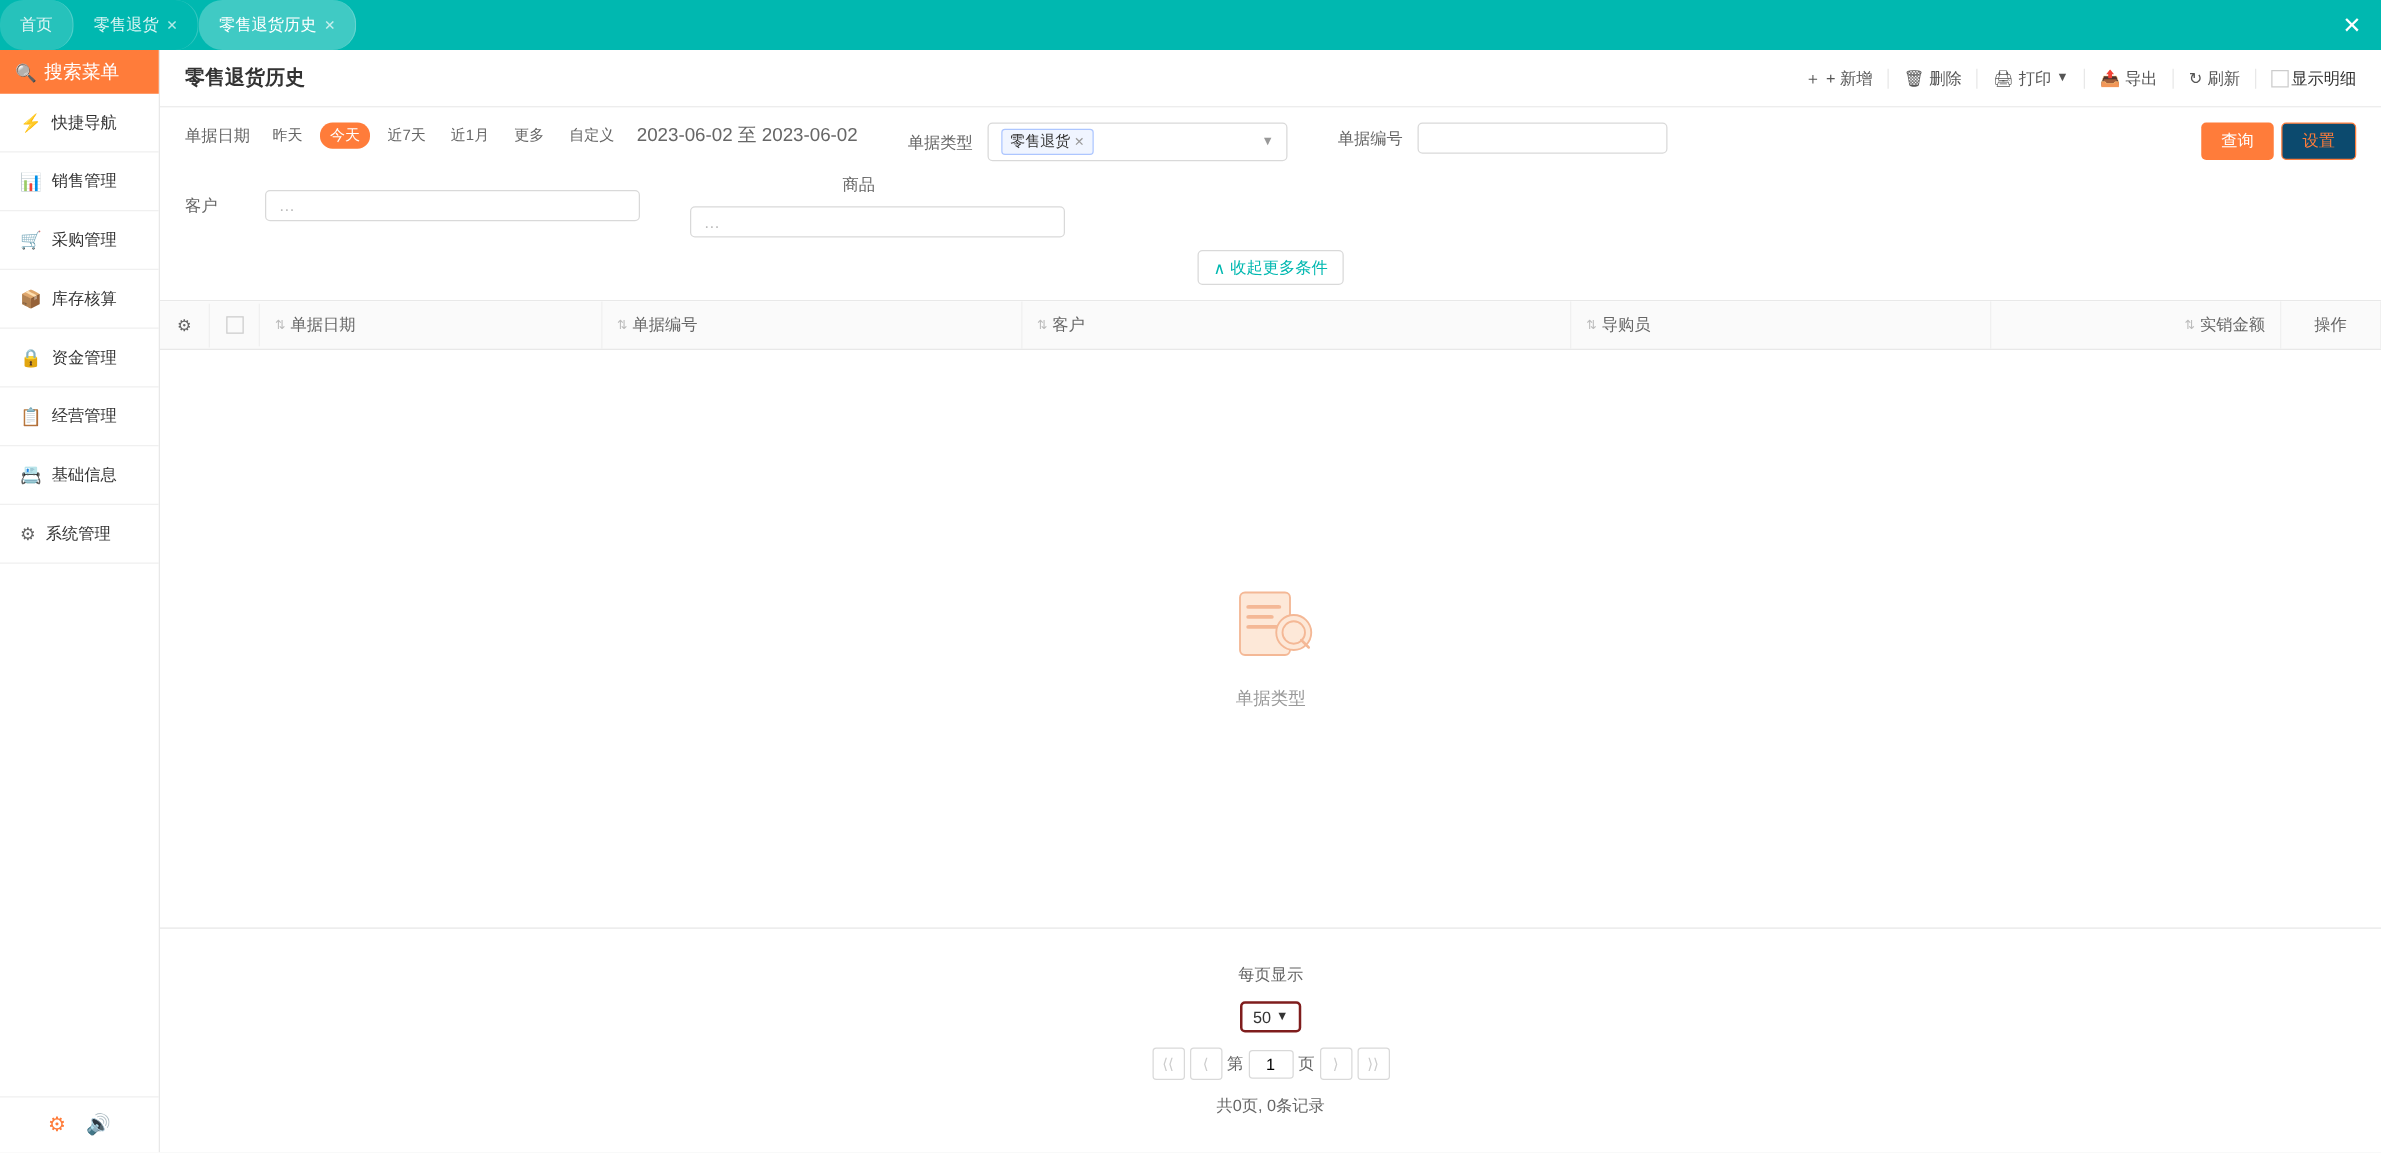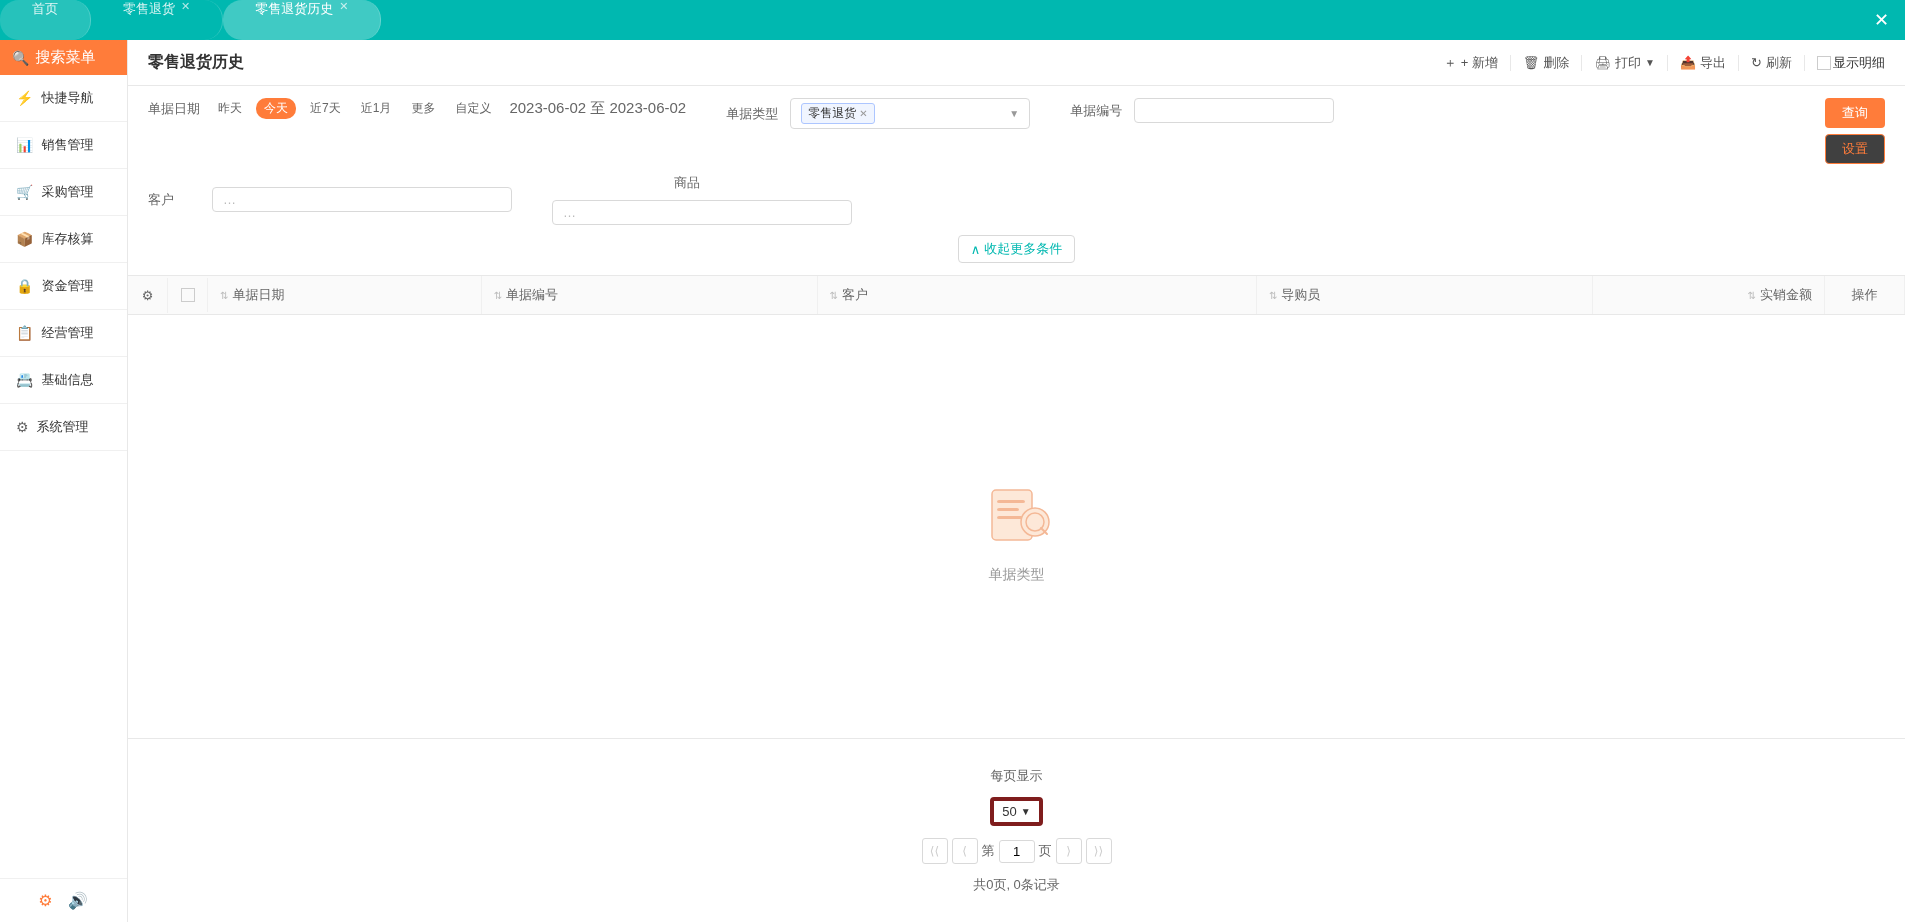--- a/index.html
+++ b/index.html
@@ -1,21 +1,21 @@
 <!DOCTYPE html>
 <html><head>
   <meta charset="utf-8">
   <style>
     * { margin: 0; padding: 0; box-sizing: border-box; }
     body { font-family: 'Microsoft YaHei', Arial, sans-serif; font-size: 13px; background: #f5f5f5; color: #333; width: 1905px; height: 922px; overflow: hidden; display: flex; flex-direction: column; }
 
     
     .top-bar { background: #00b8b0; height: 40px; display: flex; align-items: center; padding: 0 0; flex-shrink: 0; }
     .top-bar-tabs { display: flex; align-items: stretch; height: 100%; flex: 1; }
-    .tab-item { display: flex; padding: 0 32px; cursor: pointer; font-size: 13px; color: rgba(255,255,255,0.85); gap: 6px; border-right: 1px solid rgba(255,255,255,0.2); border-radius: 19px; }
+    .tab-item { display: flex; align-items: center; padding: 0 16px; cursor: pointer; font-size: 13px; color: rgba(255,255,255,0.85); gap: 6px; border-right: 1px solid rgba(255,255,255,0.2); border-radius: 19px; }
     .tab-item.home { background: rgba(255,255,255,0.15); }
     .tab-item.active { background: rgba(255,255,255,0.25); color: #fff; }
     .tab-close { color: rgba(255,255,255,0.7); font-size: 11px; cursor: pointer; }
     .top-bar-right { display: flex; align-items: center; padding-right: 16px; }
     .top-bar-close { color: #fff; font-size: 18px; cursor: pointer; }
 
     
     .main-layout { display: flex; flex: 1; overflow: hidden; }
 
     
@@ -71,30 +71,30 @@
     .sort-icon { color: #bbb; font-size: 10px; }
 
     
     .empty-state { flex: 1; display: flex; flex-direction: column; align-items: center; justify-content: center; gap: 16px; }
     .empty-icon { width: 80px; height: 80px; }
     .empty-text { color: #999; font-size: 14px; }
 
     
     .pagination { background: #fff; border-top: 1px solid #e8e8e8; padding: 28px 20px; display: flex; align-items: center; justify-content: flex-end; gap: 12px; flex-shrink: 0; flex-direction: column; }
     .page-size-label { color: #666; font-size: 13px; }
-    .page-size-select { border: 4px solid #7f1d1d; border-radius: 4px; padding: 3px 8px; font-size: 13px; cursor: pointer; display: flex; align-items: center; gap: 4px; }
+    .page-size-select { border: 2px solid #7f1d1d; border-radius: 4px; padding: 3px 8px; font-size: 13px; cursor: pointer; display: flex; align-items: center; gap: 4px; }
     .page-nav { display: flex; align-items: center; gap: 4px; }
     .page-nav-btn { width: 26px; height: 26px; border: 1px solid #d9d9d9; border-radius: 3px; display: flex; align-items: center; justify-content: center; cursor: pointer; color: #666; font-size: 12px; }
     .page-nav-btn.disabled { color: #ccc; cursor: not-allowed; }
     .page-input { border: 1px solid #d9d9d9; border-radius: 3px; width: 36px; text-align: center; padding: 3px; font-size: 13px; }
     .page-info { color: #666; font-size: 13px; }
 
     
     .btn-query { background: #ff7c3a; color: #fff; border: none; border-radius: 4px; padding: 6px 16px; cursor: pointer; font-size: 13px; }
-    .btn-setting { background: #404040; color: #ff7c3a; border: 1px solid #ff7c3a; border-radius: 4px; padding: 5px 16px; cursor: pointer; font-size: 13px; }
+    .btn-setting { background: #0c4a6e; color: #ff7c3a; border: 1px solid #ff7c3a; border-radius: 4px; padding: 5px 16px; cursor: pointer; font-size: 13px; }
 
     .divider-v { width: 1px; height: 16px; background: #e8e8e8; }
   </style>
 </head>
 <body>
 
 <div class="top-bar">
   <div class="top-bar-tabs">
     <div class="tab-item home">
       <span>首页</span>
@@ -220,21 +220,21 @@
                 <span class="tag-close">✕</span>
               </div>
             </div>
             <span class="filter-select-arrow">▼</span>
           </div>
         </div>
         <div style="display:flex; align-items:center; gap:8px; flex-shrink:0; margin-left:20px;">
           <span class="filter-label">单据编号</span>
           <input class="filter-input" type="text" style="">
         </div>
-        <div style="margin-left:auto; display:flex; flex-direction:column; gap:6px;">
+        <div style="margin-left:auto; display:flex; flex-direction:row; gap:6px;">
           <button class="btn-query">查询</button>
           <button class="btn-setting">设置</button>
         </div>
       </div>
 
       <div style="display:flex; align-items:center; gap:20px; margin-bottom:10px;">
         <div style="display:flex; align-items:center; gap:8px;">
           <span class="filter-label">客户</span>
           <div class="filter-select" style="min-width:300px;">
             <div class="filter-select-value">

